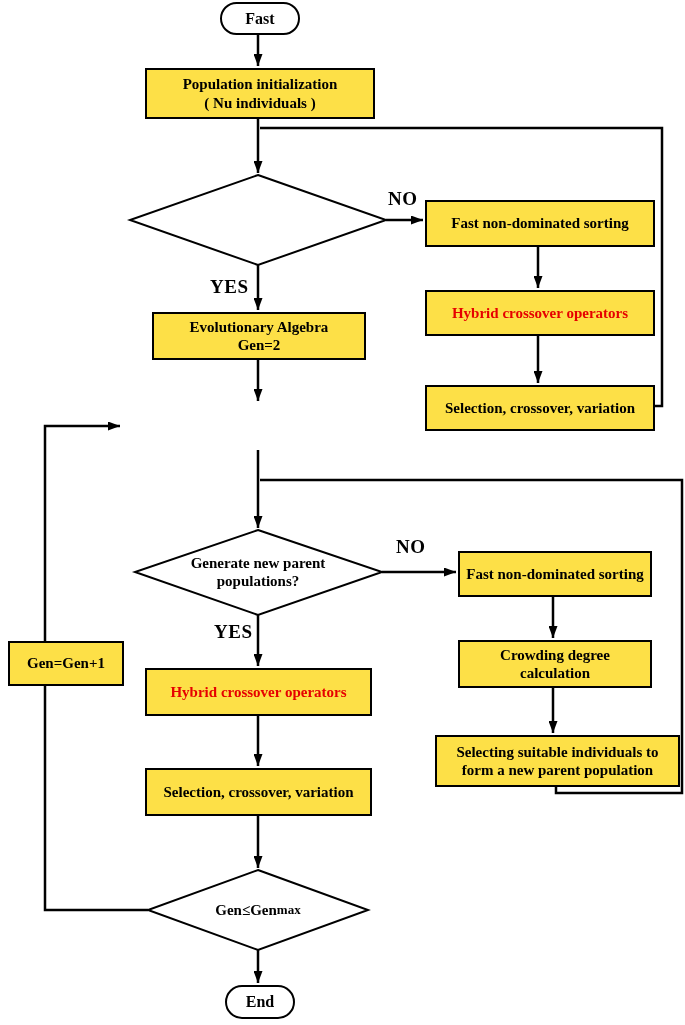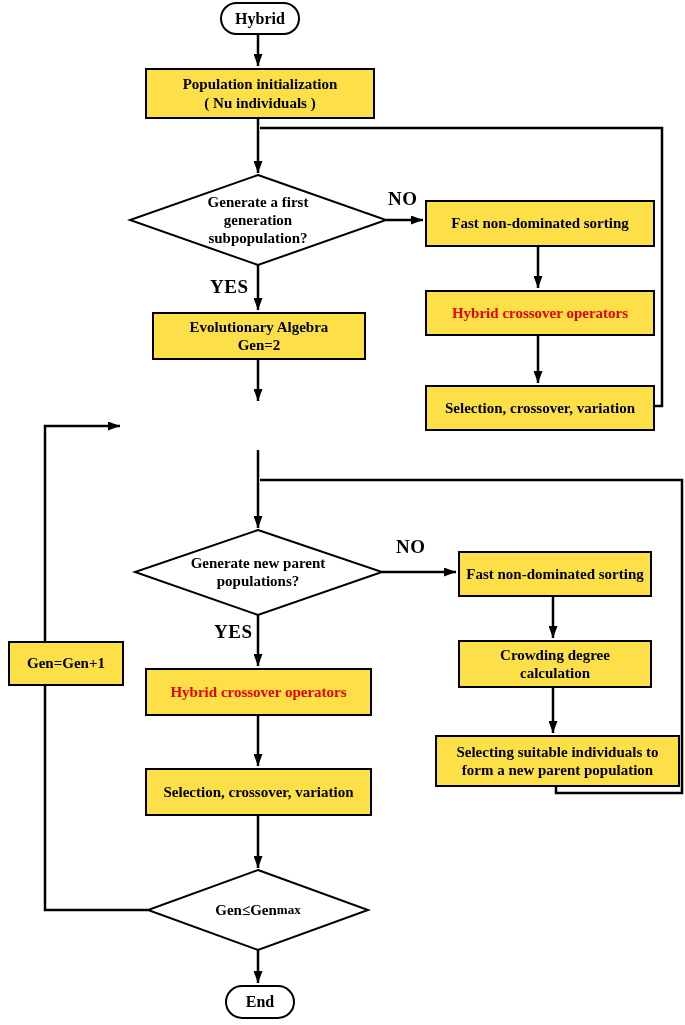--- a/index.html
+++ b/index.html
@@ -50,33 +50,28 @@
     <path class="c" d="M258 950 V983" marker-end="url(#arr)"></path>
     <path class="c" d="M148 910 H45 V682"></path>
     <path class="c" d="M45 641 V426 H120" marker-end="url(#arr)"></path>
 
     <polygon class="d" points="258,175 386,220 258,265 130,220"></polygon>
     <polygon class="d" points="258,530 382,572 258,615 135,572"></polygon>
     <polygon class="d" points="258,870 368,910 258,950 148,910"></polygon>
   </svg>
 
   <div class="node oval" style="left:220px;top:2px;width:76px;height:29px">
-    <span class="label">Hybrid</span>
+    <span class="label">Fast</span>
   </div>
 
   <div class="node rect" style="left:145px;top:68px;width:226px;height:47px">
     <span class="label">Population initialization
 ( Nu individuals )</span>
   </div>
 
-  <div class="node plain" style="left:158px;top:183px;width:200px;height:74px">
-    <span class="label">Generate a first
-generation
-subpopulation?</span>
-  </div>
 
   <div class="branch" style="left:388px;top:188px">NO</div>
   <div class="branch" style="left:210px;top:276px">YES</div>
 
   <div class="node rect" style="left:425px;top:200px;width:226px;height:43px">
     <span class="label">Fast non-dominated sorting</span>
   </div>
 
   <div class="node rect red" style="left:425px;top:290px;width:226px;height:42px">
     <span class="label">Hybrid crossover operators</span>

